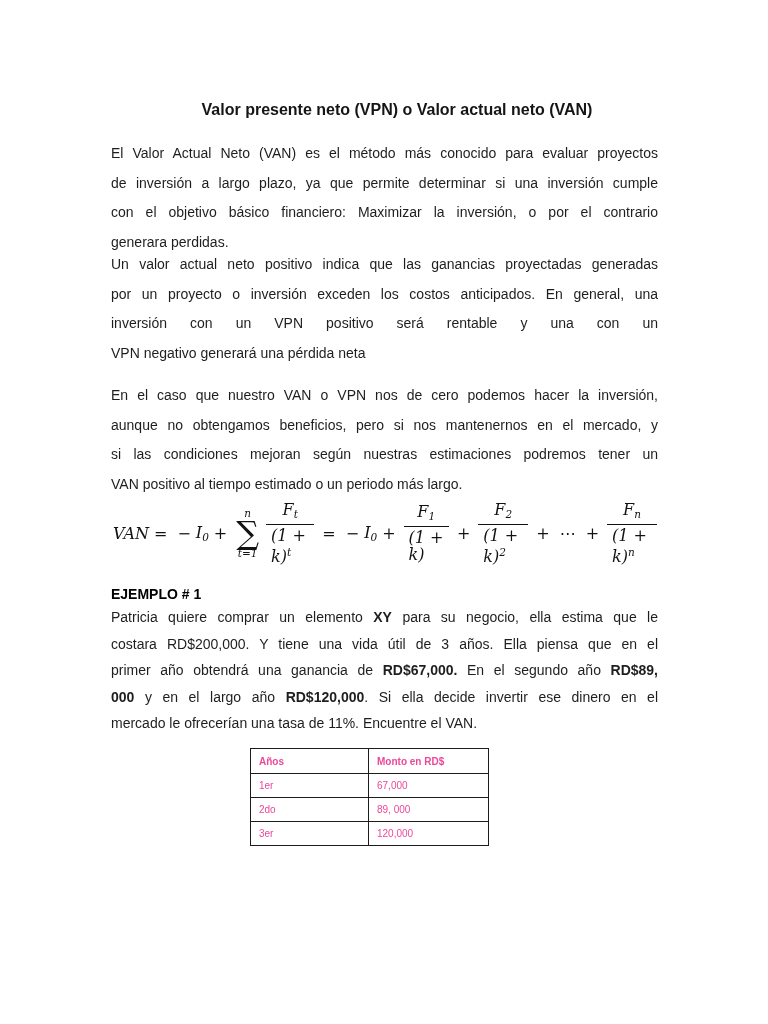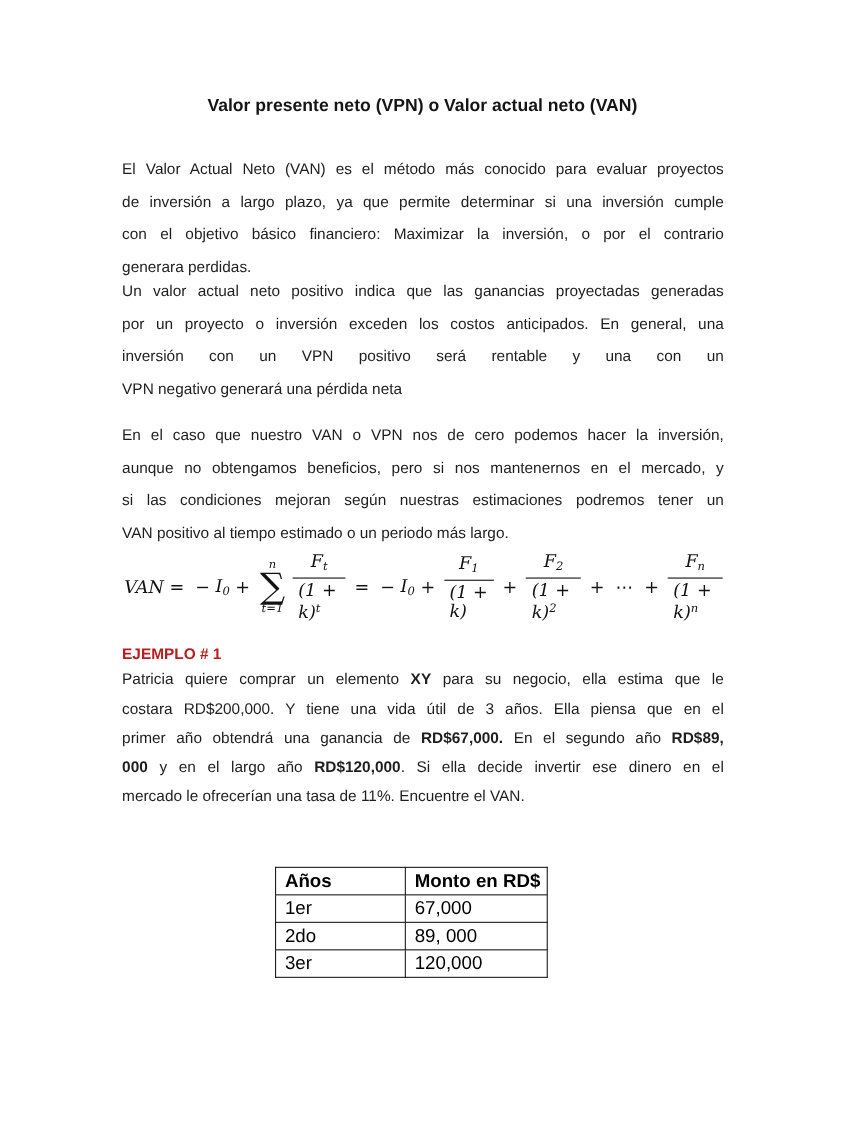--- a/index.html
+++ b/index.html
@@ -3,52 +3,52 @@
 <meta charset="utf-8">
 <style>
   html,body { margin:0; padding:0; background:#ffffff; }
   .page {
     position:relative; width:768px; height:1024px; background:#ffffff;
     font-family:"Liberation Sans", sans-serif; color:#1e1e1e; overflow:hidden;
   }
   .doc-title {
     position:absolute; top:86px; left:110px; width:548px;
     text-align:center; font-size:16px; font-weight:bold; line-height:22px;
-    color:#151515; margin:0;
+    color:#151515; margin:13px;
   }
   .para { position:absolute; left:111px; width:547px; font-size:14px; color:#1e1e1e; }
   .para .line { line-height:29.6px; }
   .para.para-example .line { line-height:26.6px; }
   .line.j { text-align:justify; text-align-last:justify; }
   .b { font-weight:bold; }
   .p1 { top:139px; } .p2 { top:250px; } .p3 { top:381px; } .p4 { top:604px; }
   .example-heading {
     position:absolute; top:584px; left:111px; font-size:14px; font-weight:bold;
-    line-height:20px; color:#b91c1c;
+    line-height:20px; color:#000000;
   }
   
   .formula {
     position:absolute; top:499px; left:113px; width:547px; height:68px;
     display:flex; align-items:center; justify-content:flex-start;
     font-family:"DejaVu Serif", serif; font-size:16px; color:#121212;
   }
   .formula .mvar { font-style:italic; }
   .formula .op { font-style:normal; margin:0 5px; }
   .formula sub { font-size:10.5px; font-style:italic; vertical-align:-3px; }
   .formula sup { font-size:10.5px; font-style:italic; vertical-align:6px; }
   .sum { display:inline-flex; flex-direction:column; align-items:center; margin:0 4px; }
   .sum .sigma { font-size:32px; line-height:28px; font-style:normal; }
   .sum .lim { font-size:10.5px; line-height:12px; font-style:italic; }
   .frac { display:inline-flex; flex-direction:column; align-items:center; margin:0 3px; }
   .frac .num { padding:0 5px 1px; line-height:17px; }
   .frac .den { border-top:1.4px solid #121212; padding:2px 5px 0; line-height:17px; }
   
   .cash-table {
-    position:absolute; top:788px; left:250px; border-collapse:collapse;
-    font-size:17px; color:#000000; table-layout:fixed;
+    position:absolute; top:748px; left:250px; border-collapse:collapse;
+    font-size:10px; color:#ec4899; table-layout:fixed;
   }
   .cash-table th, .cash-table td {
     border:1.5px solid #1c1c1c; text-align:left; padding:2px 6px 2px 8px;
     overflow:hidden; white-space:nowrap;
   }
   .cash-table th { font-weight:bold; height:20px; }
   .cash-table td { font-weight:normal; height:19px; }
   .col-anios { width:118px; } .col-monto { width:120px; }
 </style>
 </head>

